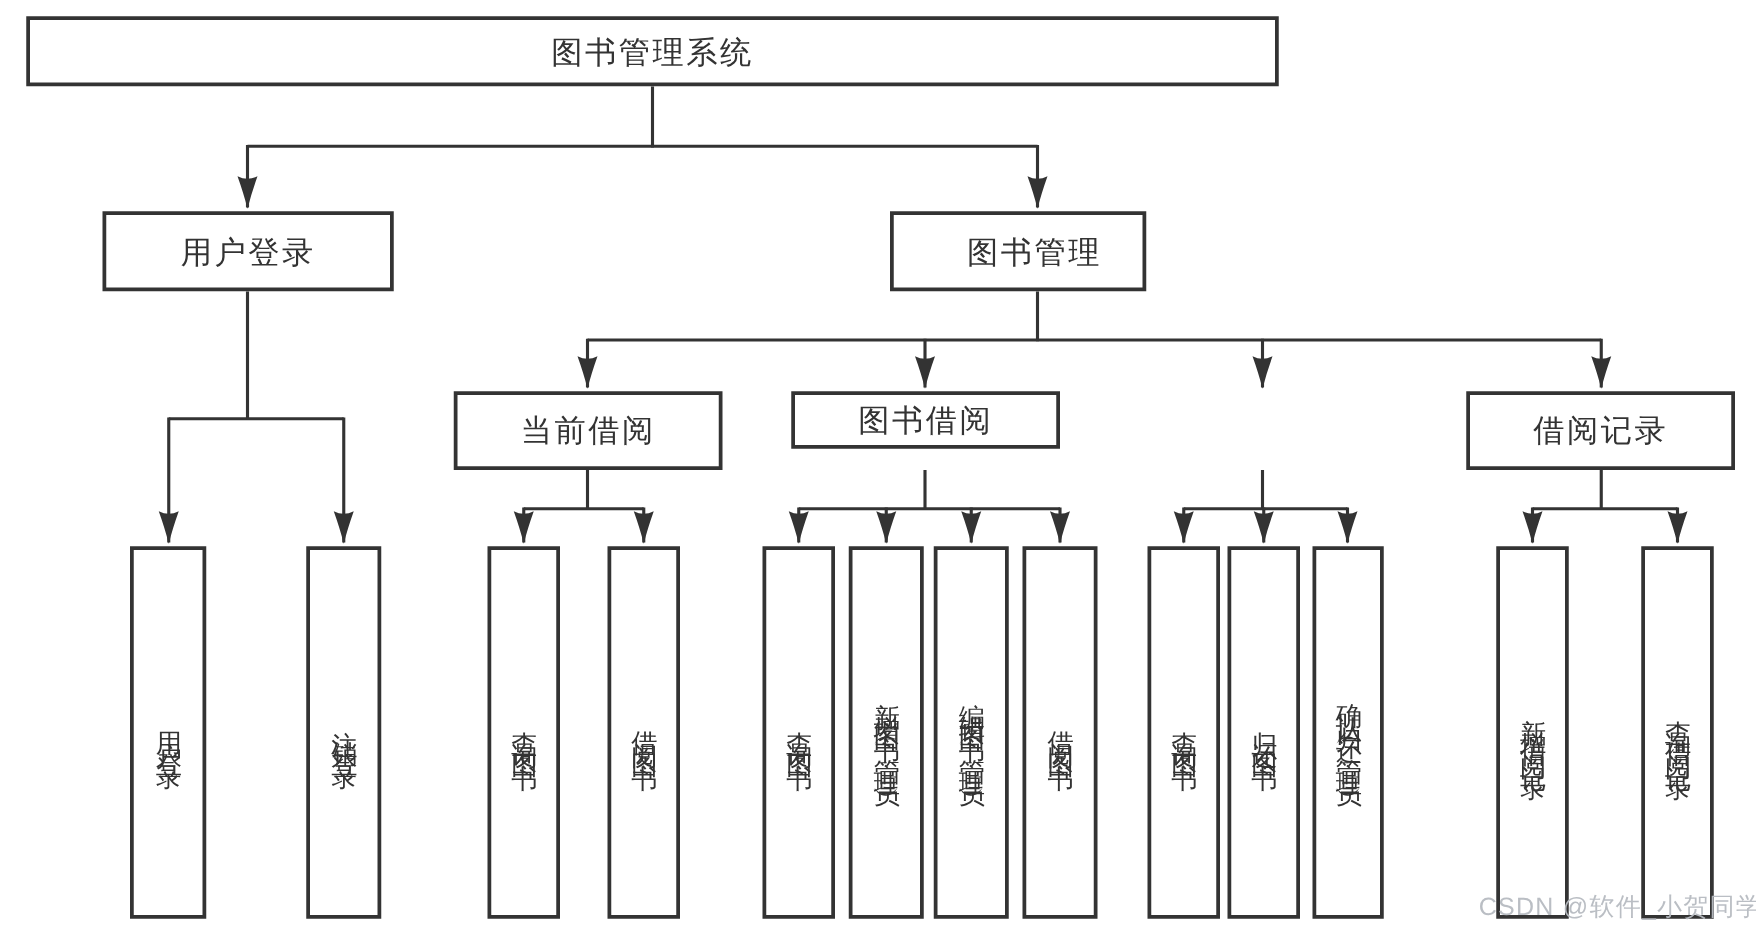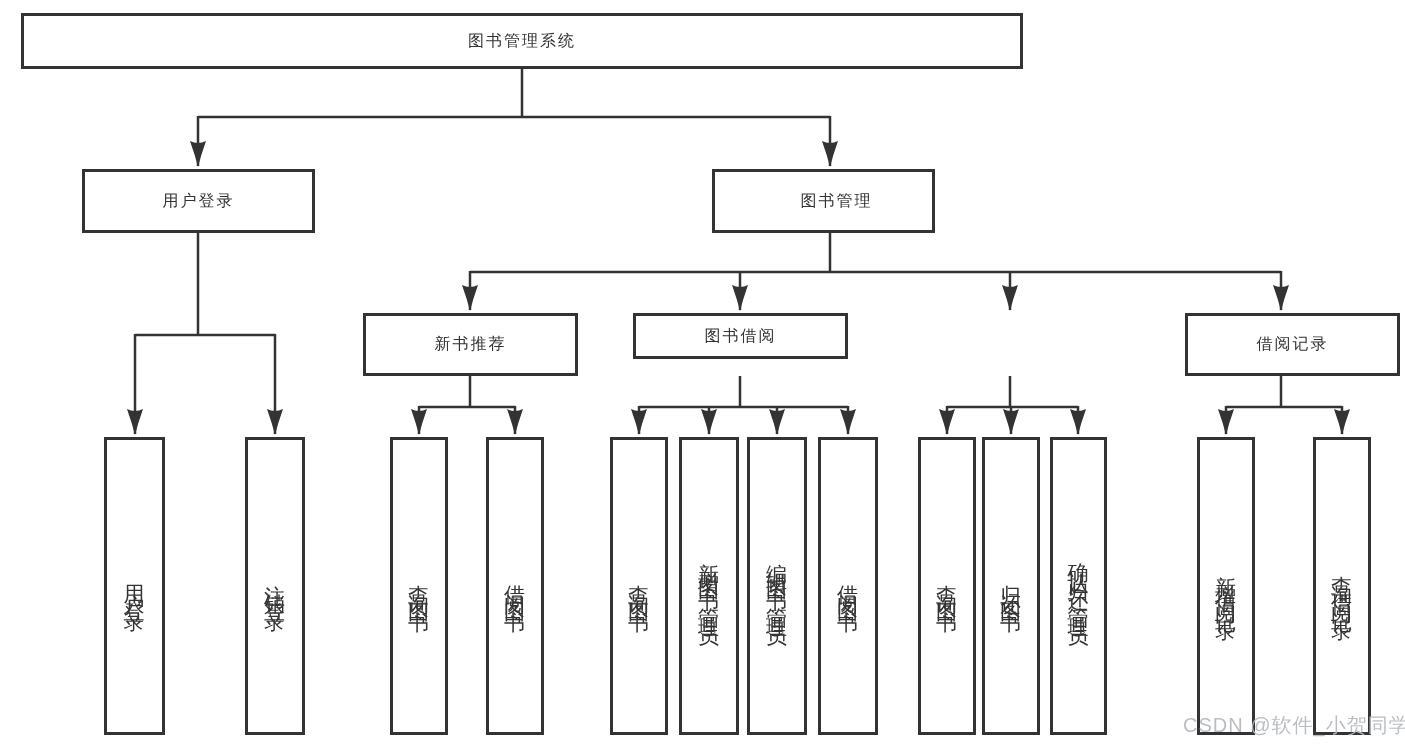--- a/index.html
+++ b/index.html
@@ -23,21 +23,21 @@
   .box {
     position: absolute;
     box-sizing: border-box;
     border: 3px solid #333333;
     background: #ffffff;
     color: #333333;
     display: flex;
     align-items: center;
     justify-content: center;
     text-align: center;
-    font-size: 16px;
+    font-size: 25px;
     letter-spacing: 2px;
     z-index: 2;
   }
   .vbox {
     writing-mode: vertical-rl;
     text-orientation: mixed;
     font-size: 21px;
     letter-spacing: 9px;
     line-height: 1;
     padding: 4px 0;
@@ -105,25 +105,25 @@
       <line x1="1281" y1="376" x2="1281" y2="408"></line>
       <line x1="1226" y1="407" x2="1342" y2="407"></line>
       <line x1="1226" y1="406" x2="1226" y2="434" marker-end="url(#arw)"></line>
       <line x1="1342" y1="406" x2="1342" y2="434" marker-end="url(#arw)"></line>
     </g>
   </svg>
 
   <div class="box" style="left:21px; top:13px; width:1002px; height:56px;">图书管理系统</div>
 
   <div class="box" style="left:82px; top:169px; width:233px; height:64px;">用户登录</div>
-  <div class="box" style="left:712px; top:169px; width:223px; height:64px;padding-left:26px;">图书管理</div>
+  <div class="box" style="left:712px; top:169px; width:205px; height:64px;padding-left:26px;">图书管理</div>
 
-  <div class="box" style="left:363px; top:313px; width:215px; height:63px;">新书推荐</div>
+  <div class="box" style="left:363px; top:313px; width:215px; height:63px;">当前借阅</div>
   <div class="box" style="left:633px; top:313px; width:215px; height:46px;">图书借阅</div>
-  <div class="box" style="left:1173px; top:313px; width:215px; height:63px;margin-left:12px;">借阅记录</div>
+  <div class="box" style="left:1173px; top:313px; width:215px; height:63px;">借阅记录</div>
 
   <div class="box vbox" style="left:104px; top:437px; width:61px; height:298px;">用户登录</div>
   <div class="box vbox" style="left:245px; top:437px; width:60px; height:298px;">注销登录</div>
 
   <div class="box vbox" style="left:390px; top:437px; width:58px; height:298px;">查询图书</div>
   <div class="box vbox" style="left:486px; top:437px; width:58px; height:298px;">借阅图书</div>
 
   <div class="box vbox" style="left:610px; top:437px; width:58px; height:298px;">查询图书</div>
   <div class="box vbox" style="left:679px; top:437px; width:60px; height:298px;">新增图书（管理员）</div>
   <div class="box vbox" style="left:747px; top:437px; width:60px; height:298px;">编辑图书（管理员）</div>

